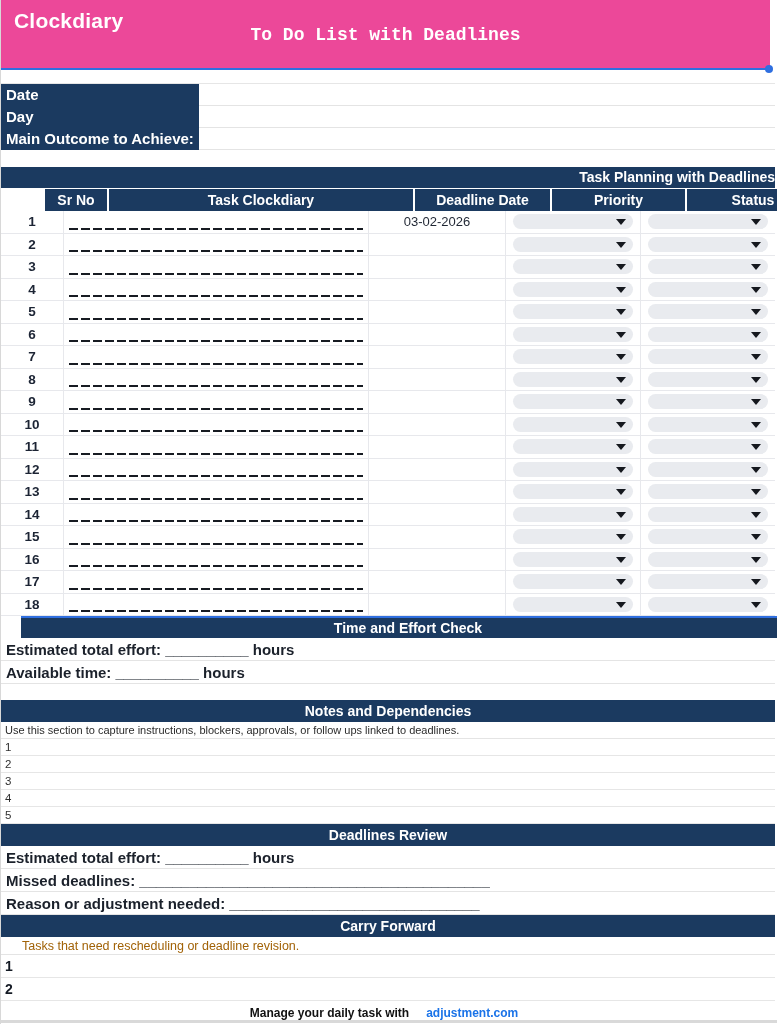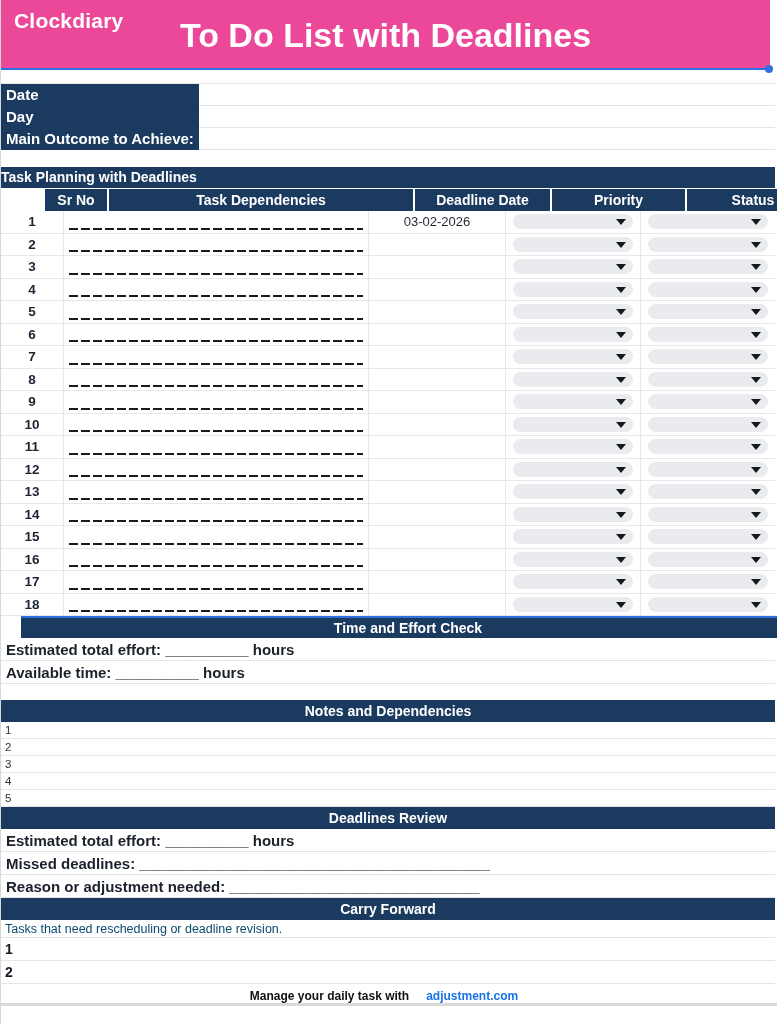--- a/index.html
+++ b/index.html
@@ -5,43 +5,43 @@
   * { margin:0; padding:0; box-sizing:border-box; }
   body { background:#f2f2f2; font-family:"Liberation Sans", sans-serif; }
   .sheet { position:relative; width:777px; height:1024px; background:#fff;
            border-left:1px solid #d8d8d8; overflow:hidden; }
 
   
   .app-header { position:relative; width:769px; height:70px; background:#ec4899;
                 border-bottom:2px solid #2f6fe0; }
   .logo { position:absolute; left:13px; top:9px; color:#fff; font-size:21px;
           font-weight:bold; letter-spacing:.2px; }
-  .doc-title { text-align:center; line-height:70px; color:#fff; font-size:34px;
-               font-weight:600; }
+  .doc-title { text-align:center; line-height:70px; color:#fff; font-size:18px;
+               font-weight:600;font-family:Liberation Mono, monospace; }
   .sel-dot { position:absolute; right:-3px; bottom:-5px; width:8px; height:8px;
              border-radius:50%; background:#2f6fe0; }
 
   .spacer-a { width:774px; height:14px; border-bottom:1px solid #e6e6e6; }
   .spacer-b { height:17px; }
   .spacer-c { height:16px; }
   .spacer-d { height:5px; }
 
   
   .info-rows { position:relative; width:774px; }
   .info-row { height:22px; border-bottom:1px solid #e4e4e4; }
   .info-label-block { position:absolute; left:0; top:0; width:198px; height:66px;
                       background:#1b3a60; }
   .info-label { height:22px; line-height:22px; padding-left:5px; color:#fff;
                 font-size:15px; font-weight:bold; white-space:nowrap; }
 
   
   .banner { width:774px; height:21px; line-height:21px; background:#1b3a60;
             color:#fff; font-size:14px; font-weight:bold; text-align:center;
             margin-bottom:1px; }
-  .banner--left { text-align:left; padding-left:0; }
+  .banner--left { text-align:right; padding-left:0; }
   .banner--tec { height:22px; line-height:20px; border-top:2px solid #2f6fe0;
                  margin-bottom:0;margin-left:20px; }
   .banner--mid { height:22px; line-height:22px; margin-bottom:0; }
 
   
   .thead, .trow { display:grid; width:774px;
                   grid-template-columns:62px 306px 137px 135px 134px; }
   .thead { height:22px;padding-left:44px; }
   .th { background:#1b3a60; color:#fff; font-size:14px; font-weight:bold;
         text-align:center; line-height:22px; }
@@ -68,22 +68,22 @@
   
   .desc-row { width:774px; height:17px; border-bottom:1px solid #e4e4e4;
               display:flex; align-items:center; padding-left:4px;
               font-size:11px; color:#2b2b2b; }
   .note-row { width:774px; height:17px; border-bottom:1px solid #e6e6e6;
               display:flex; align-items:center; padding-left:4px;
               font-size:11.5px; color:#303030; }
 
   
   .carry-desc { width:774px; height:18px; border-bottom:1px solid #e4e4e4;
-                display:flex; align-items:center; padding-left:4px;
-                font-size:12.5px; color:#0c4a6e; }
+                display:flex; align-items:center; padding-left:21px;
+                font-size:12.5px; color:#a16207; }
   .carry-row { width:774px; height:23px; border-bottom:1px solid #e6e6e6;
                display:flex; align-items:center; padding-left:4px;
                font-size:14px; font-weight:bold; color:#141a24; }
 
   
   .footer-row { width:774px; height:14px; display:flex; align-items:center;
                 justify-content:center; padding-right:8px; gap:17px;
                 font-size:12px; font-weight:bold; color:#111; }
   .footer-row a { color:#1a73e8; text-decoration:none; font-weight:bold; }
   .bottom-strip { width:777px; height:3px; background:#d9d9d9; }
@@ -110,21 +110,21 @@
       <div class="info-label">Day</div>
       <div class="info-label">Main Outcome to Achieve:</div>
     </div>
   </div>
 
   <div class="spacer-b"></div>
 
   <div class="banner banner--left">Task Planning with Deadlines</div>
   <div class="thead">
     <div class="th">Sr No</div>
-    <div class="th">Task Dependencies</div>
+    <div class="th">Task Clockdiary</div>
     <div class="th">Deadline Date</div>
     <div class="th">Priority</div>
     <div class="th">Status</div>
   </div>
   <div class="tbody">
 
       <div class="trow">
         <div class="c c-sr">
           <span>1</span>
         </div>
@@ -521,20 +521,21 @@
       </div>
     </div>
 
   <div class="banner banner--tec">Time and Effort Check</div>
   <div class="field-row">Estimated total effort: __________ hours</div>
   <div class="field-row">Available time: __________ hours</div>
 
   <div class="spacer-c"></div>
 
   <div class="banner banner--mid">Notes and Dependencies</div>
+  <div class="desc-row">Use this section to capture instructions, blockers, approvals, or follow ups linked to deadlines.</div>
   <div>
 
       <div class="note-row">
         <span>1</span>
       </div>
 
       <div class="note-row">
         <span>2</span>
       </div>
 

